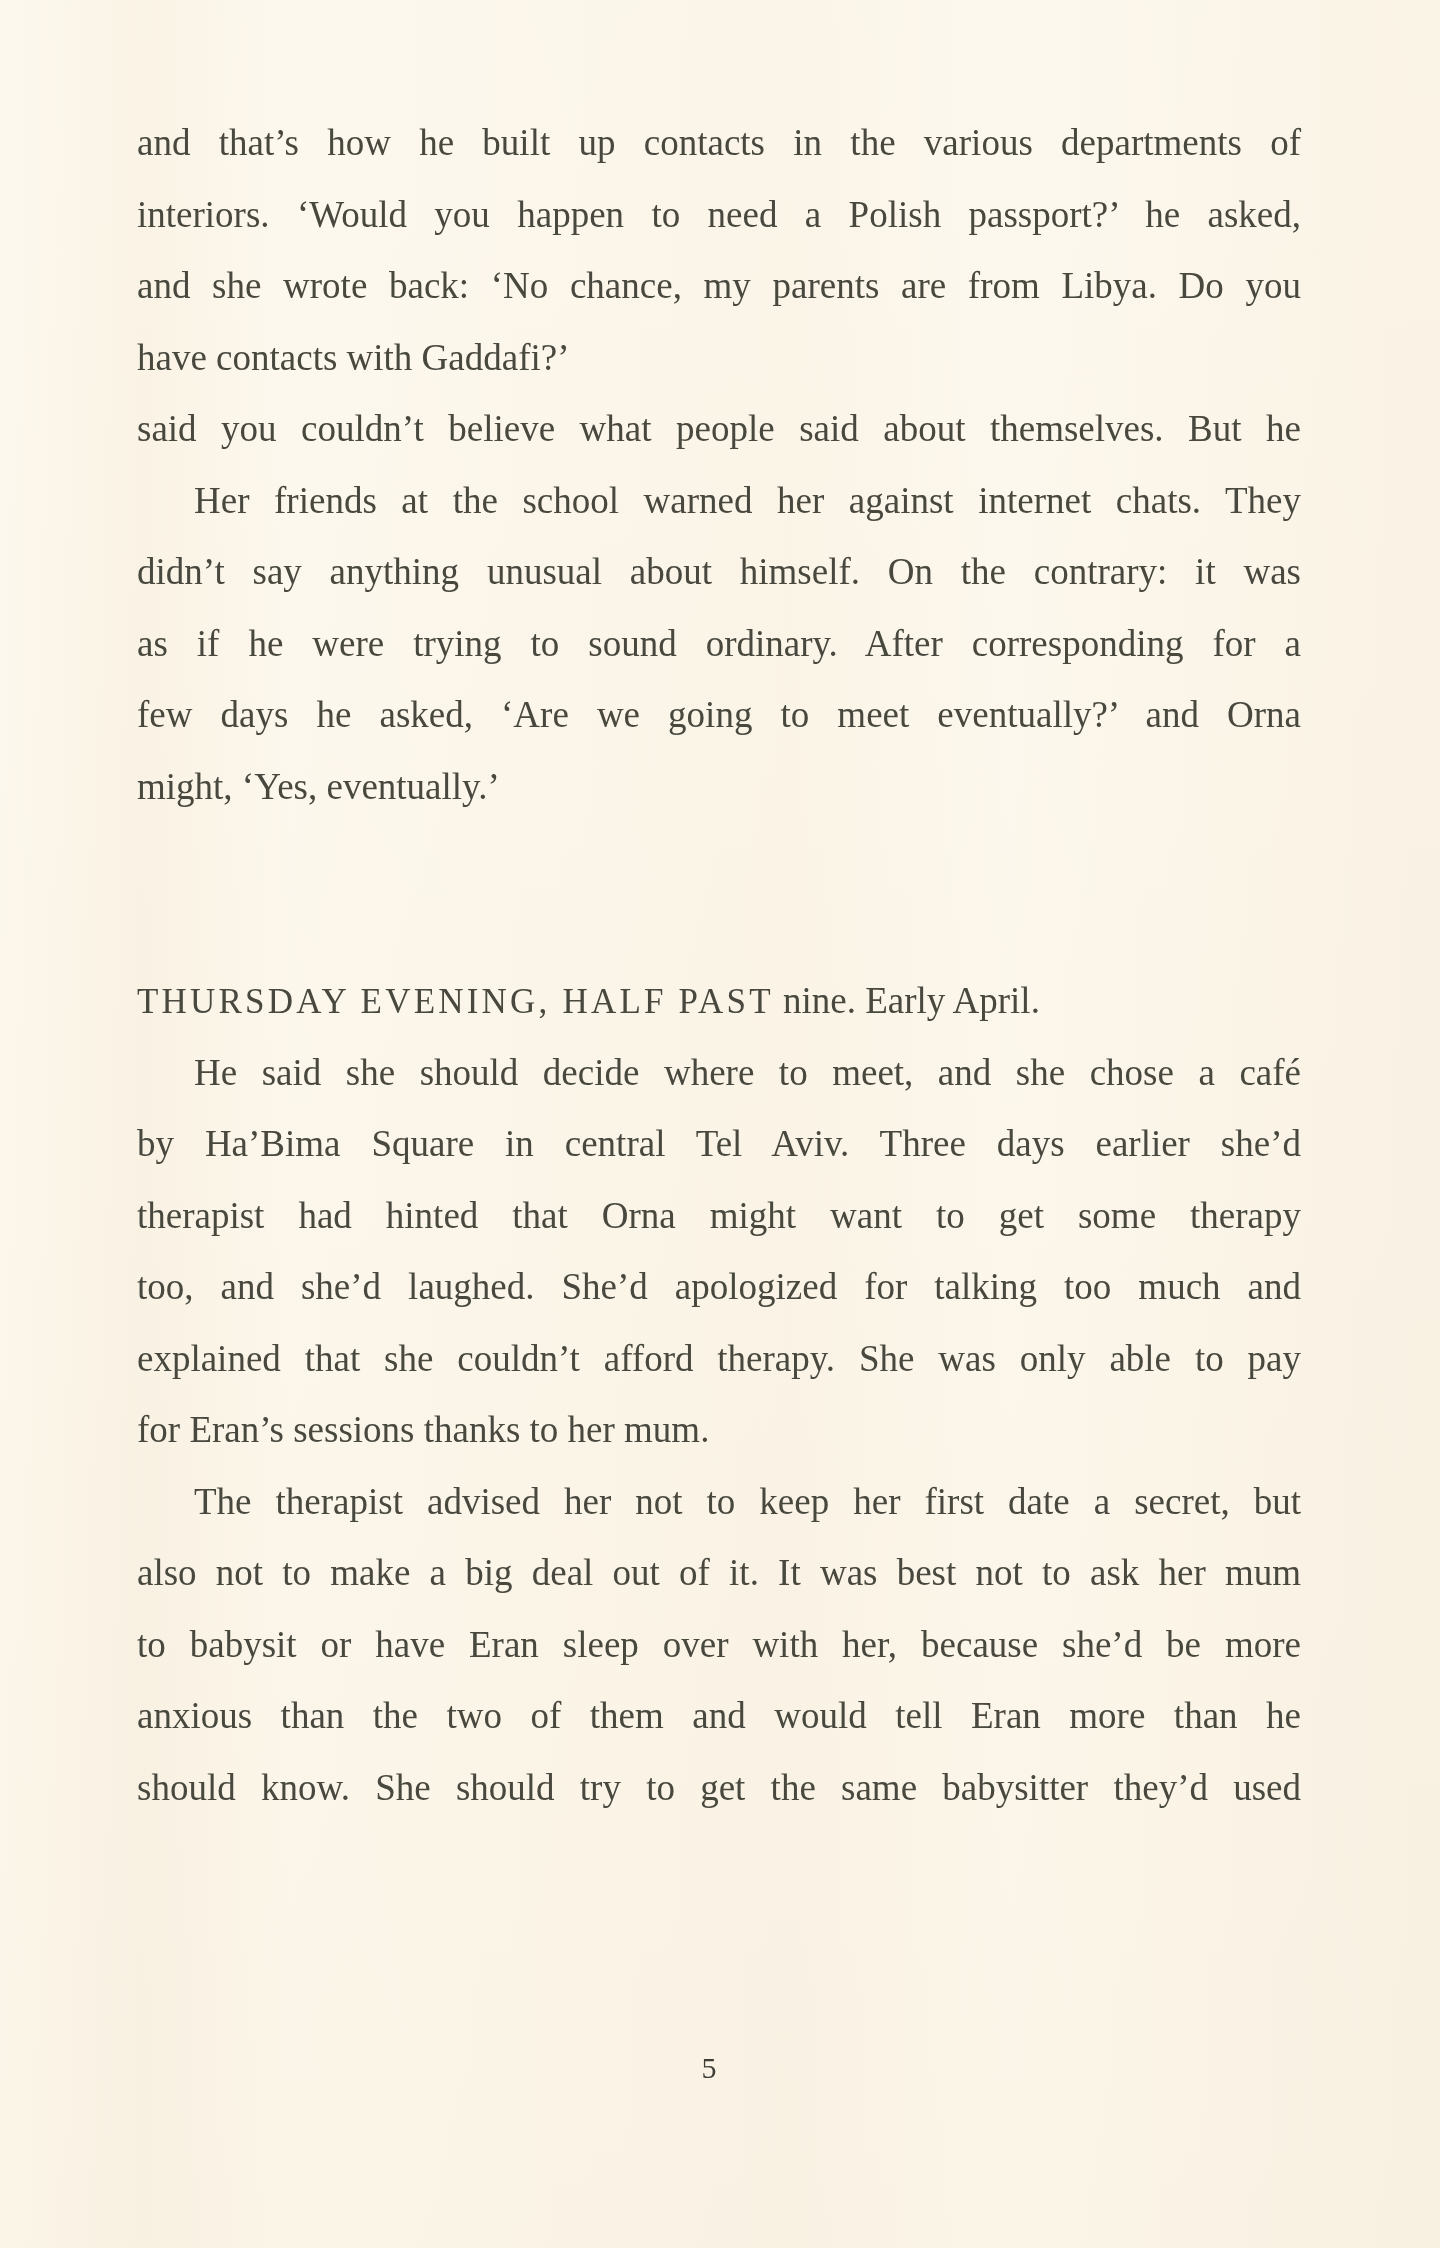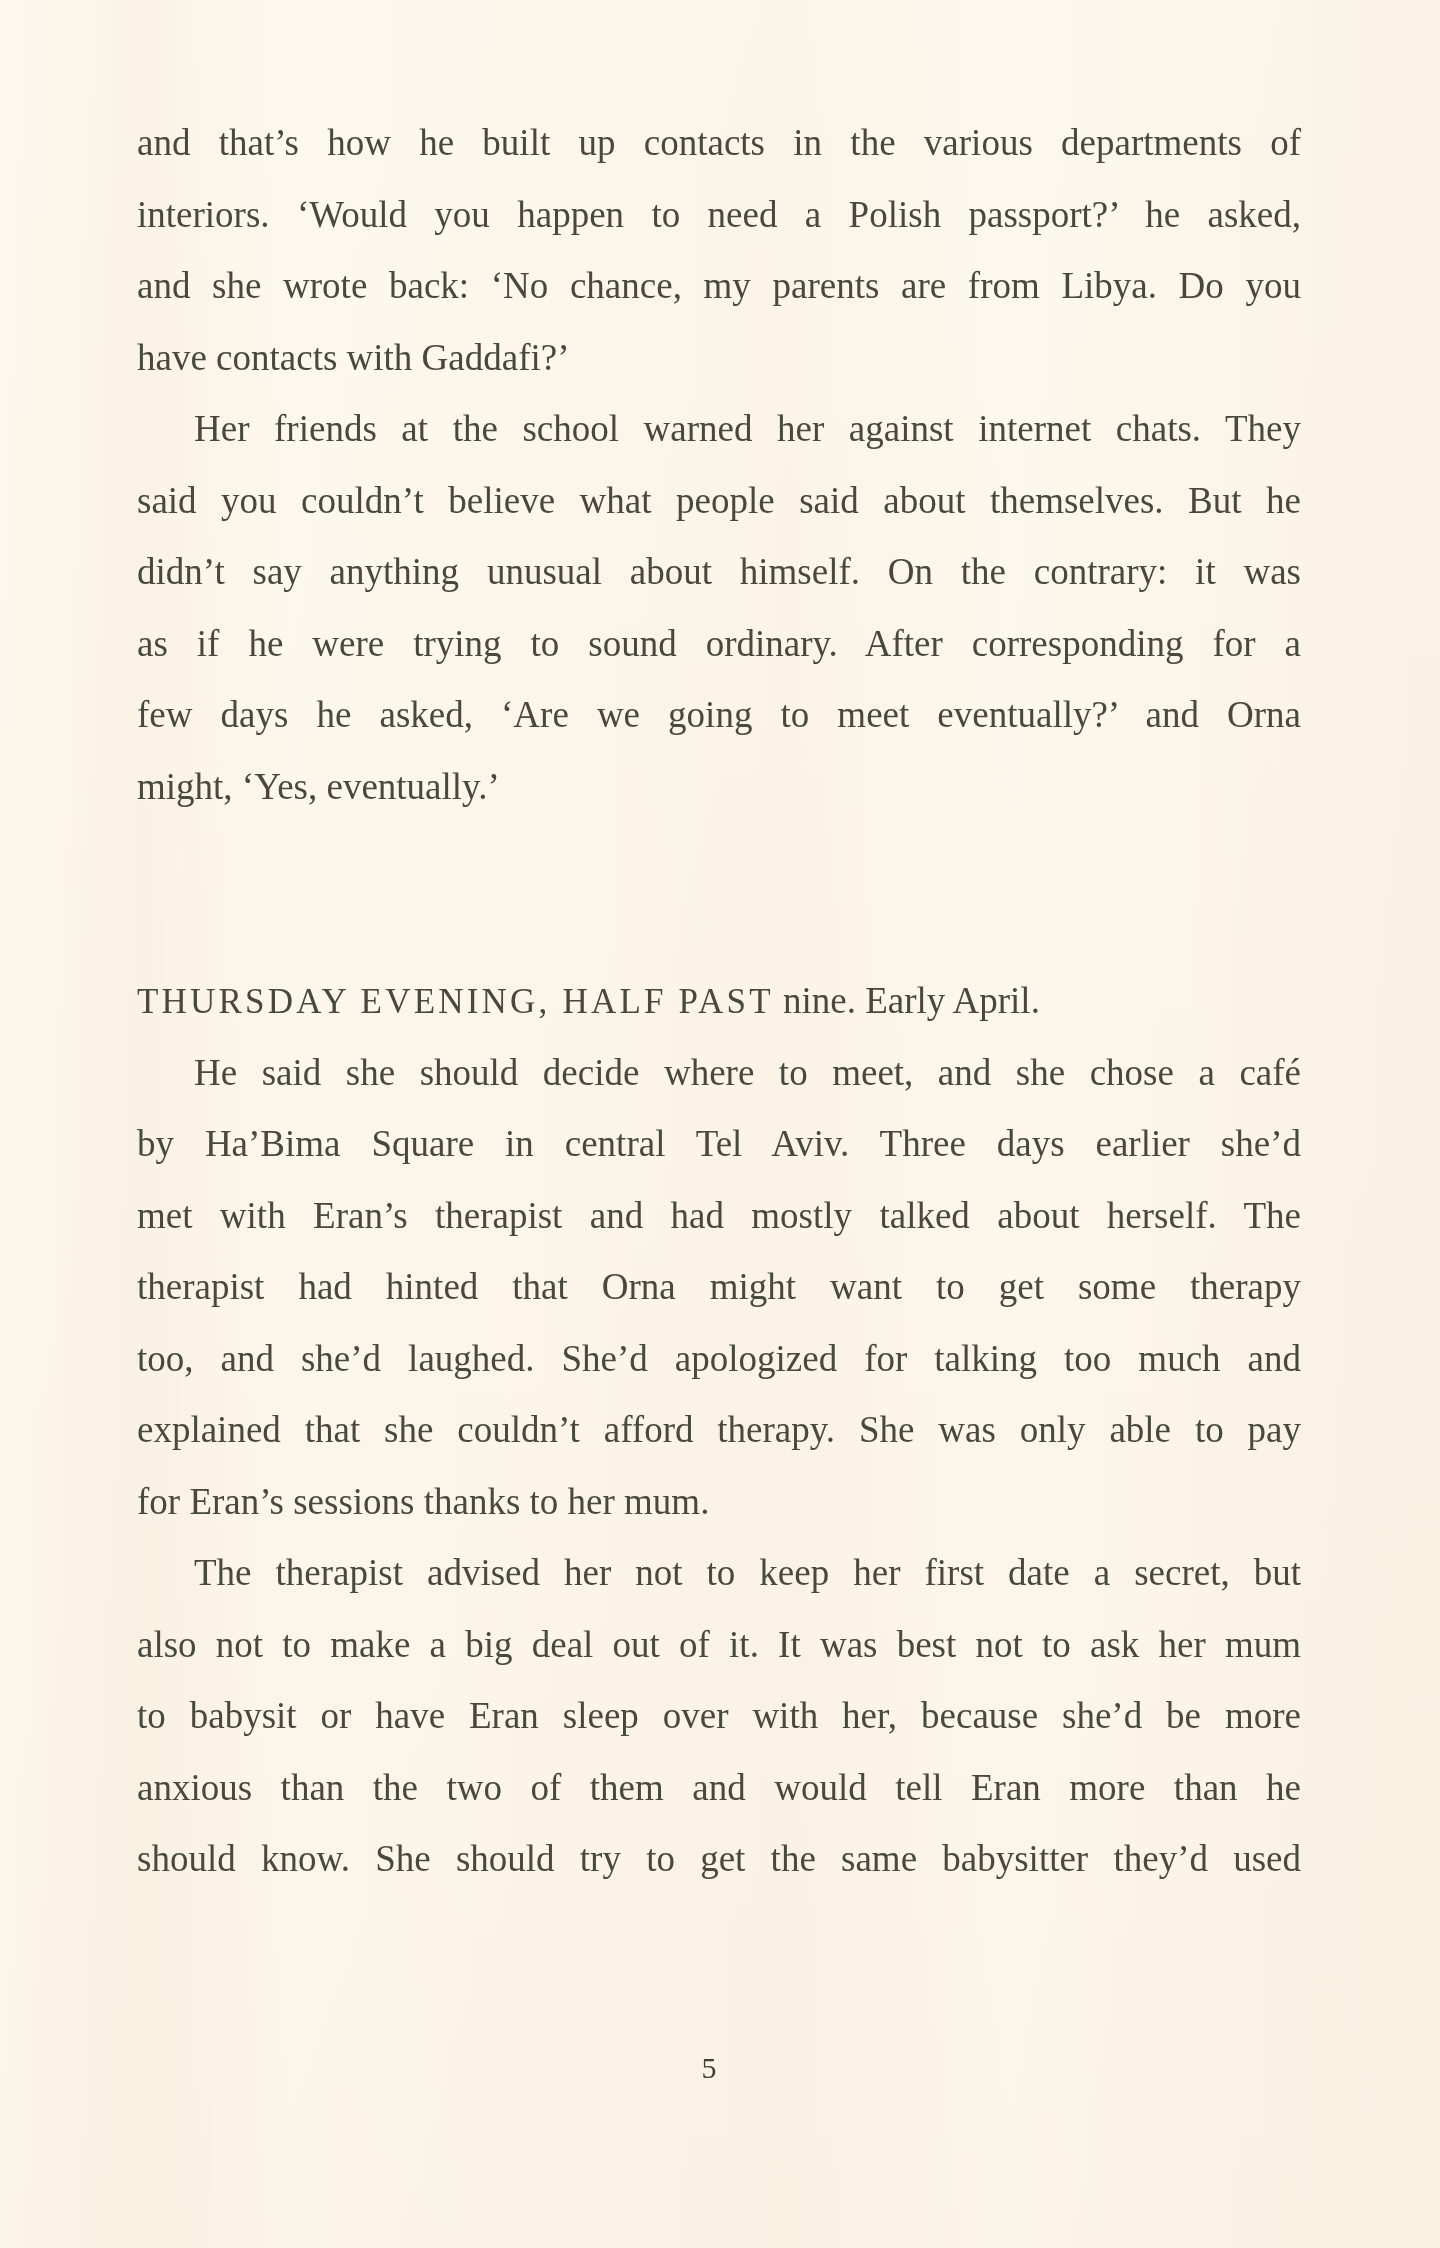--- a/index.html
+++ b/index.html
@@ -78,38 +78,37 @@
 <div class="page">
 
   <div>
     <div class="line">and that’s how he built up contacts in the various departments of</div>
     <div class="line">interiors. ‘Would you happen to need a Polish passport?’ he asked,</div>
     <div class="line">and she wrote back: ‘No chance, my parents are from Libya. Do you</div>
     <div class="line last">have contacts with Gaddafi?’</div>
   </div>
 
   <div>
+    <div class="line">said you couldn’t believe what people said about themselves. But he</div>
     <div class="line indent">Her friends at the school warned her against internet chats. They</div>
-    <div class="line">said you couldn’t believe what people said about themselves. But he</div>
     <div class="line">didn’t say anything unusual about himself. On the contrary: it was</div>
     <div class="line">as if he were trying to sound ordinary. After corresponding for a</div>
     <div class="line">few days he asked, ‘Are we going to meet eventually?’ and Orna</div>
     <div class="line last">might, ‘Yes, eventually.’</div>
   </div>
 
   <div class="gap"></div>
 
   <div class="heading-line">
     <span class="smallcaps">Thursday evening, half past</span><span> nine. Early April.</span>
   </div>
 
   <div>
     <div class="line indent">He said she should decide where to meet, and she chose a café</div>
     <div class="line">by Ha’Bima Square in central Tel Aviv. Three days earlier she’d</div>
-    <div class="line">met with Eran’s therapist and had mostly talked about herself. The</div>
     <div class="line">therapist had hinted that Orna might want to get some therapy</div>
     <div class="line">too, and she’d laughed. She’d apologized for talking too much and</div>
     <div class="line">explained that she couldn’t afford therapy. She was only able to pay</div>
     <div class="line last">for Eran’s sessions thanks to her mum.</div>
   </div>
 
   <div>
     <div class="line indent">The therapist advised her not to keep her first date a secret, but</div>
     <div class="line">also not to make a big deal out of it. It was best not to ask her mum</div>
     <div class="line">to babysit or have Eran sleep over with her, because she’d be more</div>

